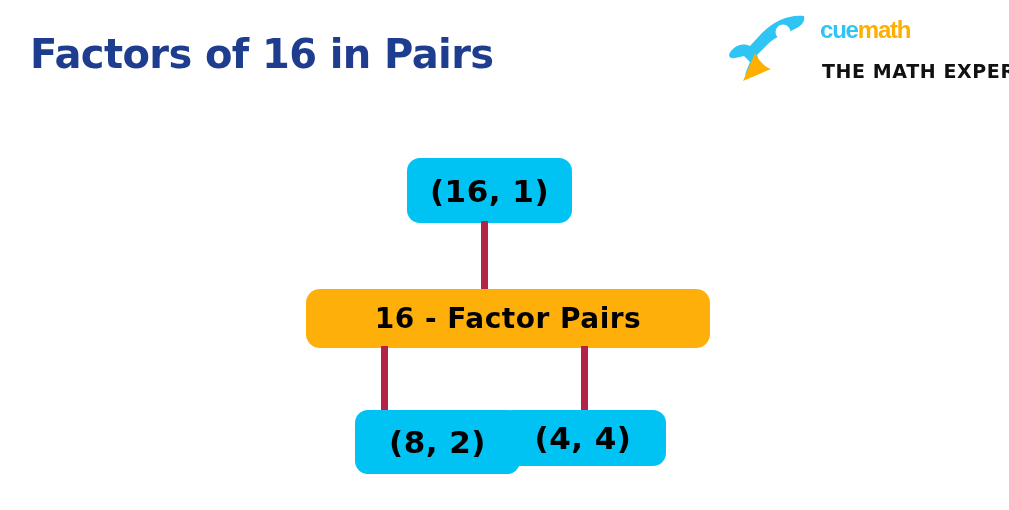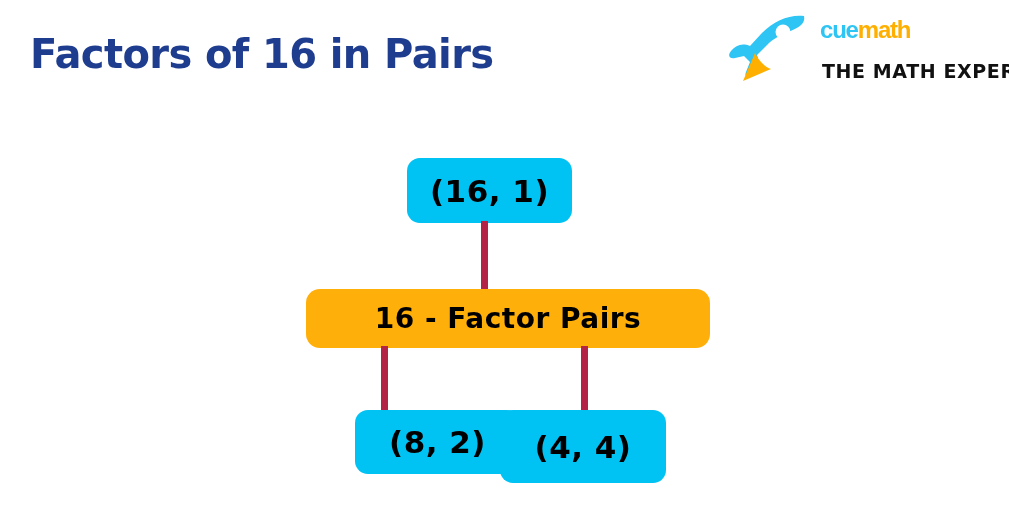--- a/index.html
+++ b/index.html
@@ -114,21 +114,21 @@
     top: 410px;
     width: 165px;
     height: 64px;
     font-size: 31px;
     margin-left: 48px;
   }
   #node-pair-4-4 {
     left: 500px;
     top: 410px;
     width: 166px;
-    height: 73px;
+    height: 56px;
     font-size: 31px;
   }
 
   .connector {
     position: absolute;
     background: #b32346;
     width: 7px;
   }
   #connector-root {
     left: 481px;

